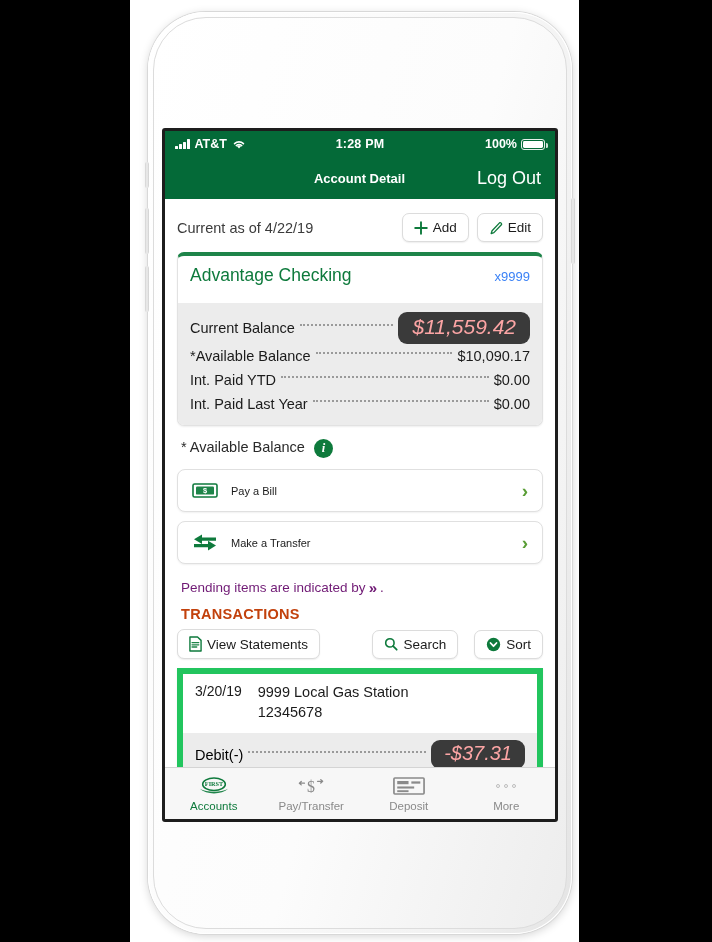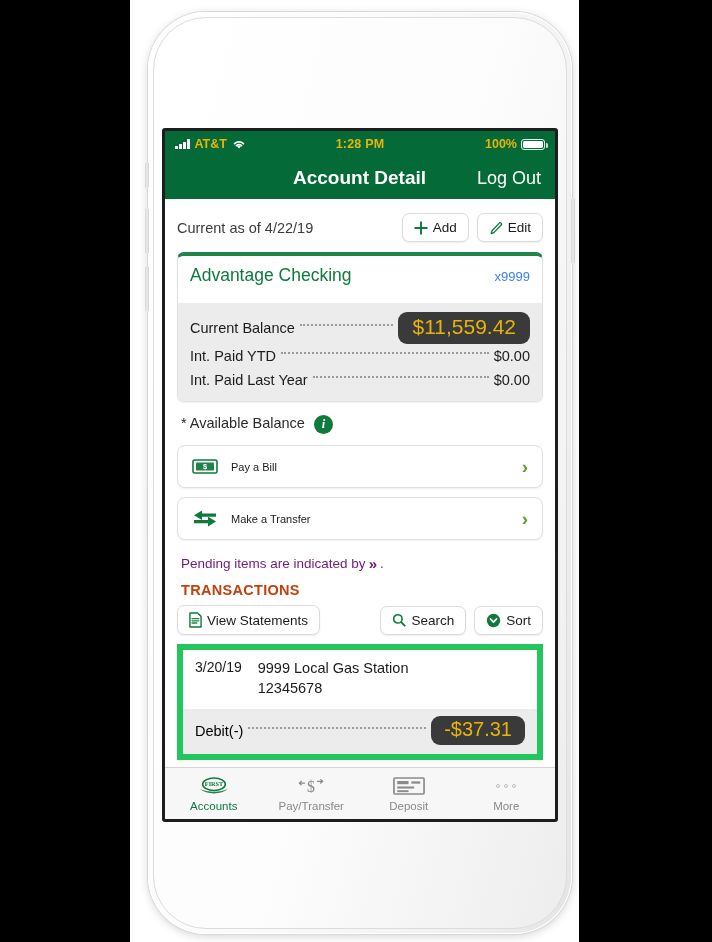--- a/index.html
+++ b/index.html
@@ -66,21 +66,21 @@
     flex-direction: column;
   }
 
   
   .statusbar {
     height: 26px;
     background: #046A38;
     display: flex;
     align-items: center;
     padding: 0 10px;
-    color: #eab308;
+    color: #ffffff;
     font-size: 12.5px;
     font-weight: bold;
     flex: none;
   }
   .sb-left  { display: flex; align-items: center; gap: 5px; flex: 1; }
   .sb-mid   { flex: 0 0 auto; letter-spacing: .2px; }
   .sb-right { display: flex; align-items: center; gap: 4px; flex: 1; justify-content: flex-end; }
   .sig-bars { display: flex; align-items: flex-end; gap: 1.5px; height: 10px; }
   .sig-bars i { display:block; width: 2.5px; background:#fff; border-radius:.5px; }
   .sig-bars i:nth-child(1){ height:3px; }
@@ -109,21 +109,21 @@
     align-items: center;
     padding: 0 14px;
     flex: none;
     position: relative;
   }
   .nav-title {
     position: absolute;
     left: 0; right: 1px;
     text-align: center;
     color: #fff;
-    font-size: 19px;
+    font-size: 13px;
     font-weight: bold;
     pointer-events: none;
   }
   .nav-right {
     margin-left: auto;
     color: #fff;
     font-size: 18px;
     z-index: 2;
   }
 
@@ -188,26 +188,27 @@
     flex: 1;
     margin: 0 5px;
     border-bottom: 2.2px dotted #9a9a9a;
     transform: translateY(-3px);
     min-width: 10px;
   }
   .brow .val { white-space: nowrap; }
   .row-highlight { margin-bottom: 2px; }
   .chip-dark {
     background: #3a3a3a;
-    color: #eab308;
+    color: #fca5a5;
     font-size: 21px;
     padding: 4px 14px 6px 14px;
     border-radius: 9px;
     line-height: 1.05;
     white-space: nowrap;
+    font-style: italic;
   }
 
   
   .avail-note {
     display: flex; gap: 9px;
     padding: 13px 4px 11px 4px;
     font-size: 14.5px; color: #2a2a2a;
   }
   .info-badge {
     width: 19px; height: 19px; border-radius: 50%;
@@ -247,21 +248,21 @@
   .dbl-chev { font-size: 15px; font-weight: bold; }
 
   .sect-title {
     color: #c2410c;
     font-size: 14.5px;
     font-weight: bold;
     letter-spacing: .3px;
     padding: 2px 4px 7px 4px;
   }
 
-  .tx-tools { display: flex; align-items: center; gap: 8px; padding-bottom: 9px; }
+  .tx-tools { display: flex; align-items: center; gap: 16px; padding-bottom: 9px; }
   .tx-tools .spacer { flex: 1; }
 
   
   .tx-card {
     border: 6px solid #22c55e;
     border-radius: 0;
     background: #fff;
     overflow: hidden;
     box-shadow: 0 1px 2px rgba(0,0,0,.07);
   }
@@ -379,20 +380,25 @@
             <div class="acct-num">x9999</div>
           </div>
           <div class="acct-body">
 
             <div class="brow row-highlight">
               <span class="lbl">Current Balance</span>
               <span class="dots"></span>
               <span class="chip-dark">$11,559.42</span>
             </div>
 
+            <div class="brow">
+              <span class="lbl">*Available Balance</span>
+              <span class="dots"></span>
+              <span class="val">$10,090.17</span>
+            </div>
 
             <div class="brow">
               <span class="lbl">Int. Paid YTD</span>
               <span class="dots"></span>
               <span class="val">$0.00</span>
             </div>
 
             <div class="brow" style="margin-bottom:0">
               <span class="lbl">Int. Paid Last Year</span>
               <span class="dots"></span>

